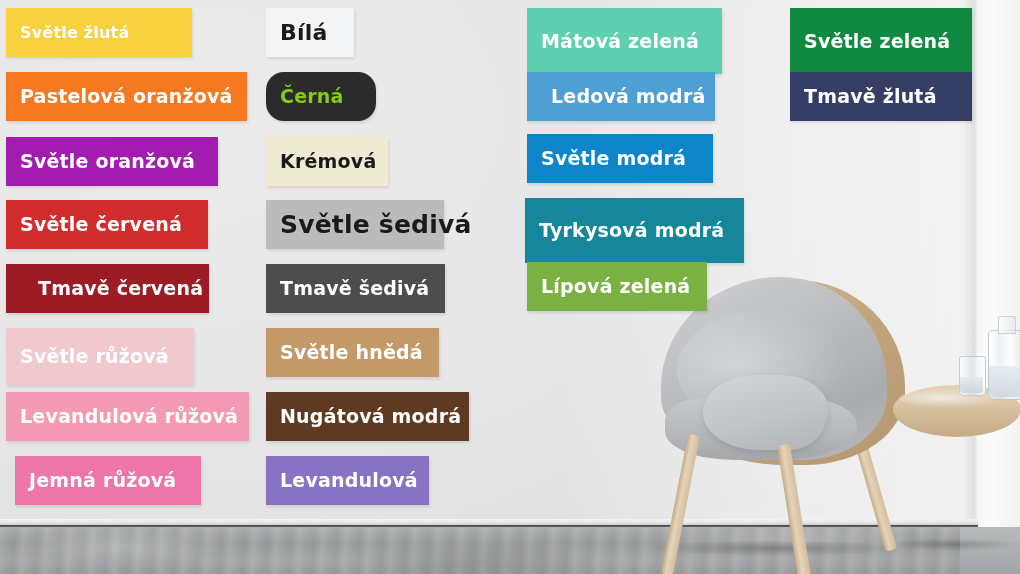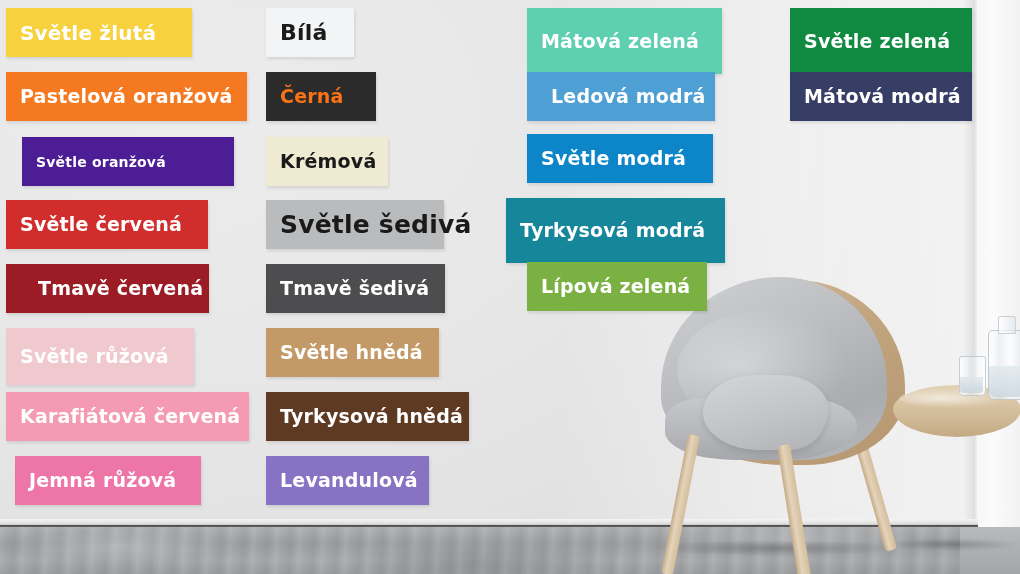--- a/index.html
+++ b/index.html
@@ -260,37 +260,37 @@
     <div class="table-top-hl"></div>
   </div>
 
   <div class="carafe"></div>
   <div class="carafe-water"></div>
   <div class="carafe-neck"></div>
   <div class="glass"></div>
   <div class="glass-water"></div>
 
   <div id="decal-layer">
-      <div class="decal" style="left: 6px; top: 8px; width: 186px; height: 49px; background: rgb(247, 210, 62); color: rgb(255, 255, 255); font-size: 20px;">Světle žlutá</div>
+      <div class="decal" style="left: 6px; top: 8px; width: 186px; height: 49px; background: rgb(247, 210, 62); color: rgb(255, 255, 255); font-size: 16px;">Světle žlutá</div>
       <div class="decal" style="left: 6px; top: 72px; width: 241px; height: 49px; background: rgb(245, 121, 32); color: rgb(255, 255, 255); font-size: 19px;">Pastelová oranžová</div>
-      <div class="decal" style="left: 22px; top: 137px; width: 212px; height: 49px; background: #4c1d95; color: rgb(255, 255, 255); font-size: 14px;">Světle oranžová</div>
+      <div class="decal" style="left: 6px; top: 137px; width: 212px; height: 49px; background: #a21caf; color: rgb(255, 255, 255); font-size: 19px;">Světle oranžová</div>
       <div class="decal" style="left: 6px; top: 200px; width: 202px; height: 49px; background: rgb(210, 45, 45); color: rgb(255, 255, 255); font-size: 19px;">Světle červená</div>
       <div class="decal" style="left: 6px; top: 264px; width: 203px; height: 49px; background: rgb(156, 28, 37); color: rgb(255, 255, 255); font-size: 19px; padding-left: 32px;">Tmavě červená</div>
       <div class="decal" style="left: 6px; top: 328px; width: 188px; height: 57px; background: rgb(240, 201, 206); color: rgb(255, 255, 255); font-size: 19px;">Světle růžová</div>
-      <div class="decal" style="left: 6px; top: 392px; width: 243px; height: 49px; background: rgb(245, 154, 180); color: rgb(255, 255, 255); font-size: 19px;">Karafiátová červená</div>
+      <div class="decal" style="left: 6px; top: 392px; width: 243px; height: 49px; background: rgb(245, 154, 180); color: rgb(255, 255, 255); font-size: 19px;">Levandulová růžová</div>
       <div class="decal" style="left: 15px; top: 456px; width: 186px; height: 49px; background: rgb(237, 117, 168); color: rgb(255, 255, 255); font-size: 19px;">Jemná růžová</div>
       <div class="decal" style="left: 266px; top: 8px; width: 88px; height: 49px; background: rgb(242, 244, 245); color: rgb(26, 26, 26); font-size: 22px;">Bílá</div>
-      <div class="decal" style="left: 266px; top: 72px; width: 110px; height: 49px; background: rgb(43, 43, 43); color: #f97316; font-size: 19px;">Černá</div>
+      <div class="decal" style="left: 266px; top: 72px; width: 110px; height: 49px; background: rgb(43, 43, 43); color: #84cc16; font-size: 19px; border-radius: 18px;">Černá</div>
       <div class="decal" style="left: 266px; top: 137px; width: 122px; height: 49px; background: rgb(239, 234, 210); color: rgb(26, 26, 26); font-size: 19px;">Krémová</div>
       <div class="decal" style="left: 266px; top: 200px; width: 178px; height: 49px; background: rgb(185, 187, 189); color: rgb(26, 26, 26); font-size: 25px;">Světle šedivá</div>
       <div class="decal" style="left: 266px; top: 264px; width: 179px; height: 49px; background: rgb(77, 77, 79); color: rgb(255, 255, 255); font-size: 19px;">Tmavě šedivá</div>
       <div class="decal" style="left: 266px; top: 328px; width: 173px; height: 49px; background: rgb(195, 154, 103); color: rgb(255, 255, 255); font-size: 19px;">Světle hnědá</div>
-      <div class="decal" style="left: 266px; top: 392px; width: 203px; height: 49px; background: rgb(95, 58, 34); color: rgb(255, 255, 255); font-size: 19px;">Tyrkysová hnědá</div>
+      <div class="decal" style="left: 266px; top: 392px; width: 203px; height: 49px; background: rgb(95, 58, 34); color: rgb(255, 255, 255); font-size: 19px;">Nugátová modrá</div>
       <div class="decal" style="left: 266px; top: 456px; width: 163px; height: 49px; background: rgb(135, 114, 195); color: rgb(255, 255, 255); font-size: 19px;">Levandulová</div>
       <div class="decal" style="left: 527px; top: 8px; width: 195px; height: 66px; background: rgb(94, 207, 177); color: rgb(255, 255, 255); font-size: 19px;">Mátová zelená</div>
       <div class="decal" style="left: 527px; top: 72px; width: 188px; height: 49px; background: rgb(78, 159, 212); color: rgb(255, 255, 255); font-size: 19px; padding-left: 24px;">Ledová modrá</div>
       <div class="decal" style="left: 527px; top: 134px; width: 186px; height: 49px; background: rgb(13, 134, 201); color: rgb(255, 255, 255); font-size: 19px;">Světle modrá</div>
-      <div class="decal" style="left: 506px; top: 198px; width: 219px; height: 65px; background: rgb(22, 134, 155); color: rgb(255, 255, 255); font-size: 19px;">Tyrkysová modrá</div>
+      <div class="decal" style="left: 525px; top: 198px; width: 219px; height: 65px; background: rgb(22, 134, 155); color: rgb(255, 255, 255); font-size: 19px;">Tyrkysová modrá</div>
       <div class="decal" style="left: 527px; top: 262px; width: 180px; height: 49px; background: rgb(123, 177, 66); color: rgb(255, 255, 255); font-size: 19px;">Lípová zelená</div>
       <div class="decal" style="left: 790px; top: 8px; width: 182px; height: 67px; background: rgb(16, 138, 65); color: rgb(255, 255, 255); font-size: 19px;">Světle zelená</div>
-      <div class="decal" style="left: 790px; top: 72px; width: 182px; height: 49px; background: rgb(55, 62, 102); color: rgb(255, 255, 255); font-size: 19px;">Mátová modrá</div>
+      <div class="decal" style="left: 790px; top: 72px; width: 182px; height: 49px; background: rgb(55, 62, 102); color: rgb(255, 255, 255); font-size: 19px;">Tmavě žlutá</div>
     </div>
 </div>
 
 </body></html>

